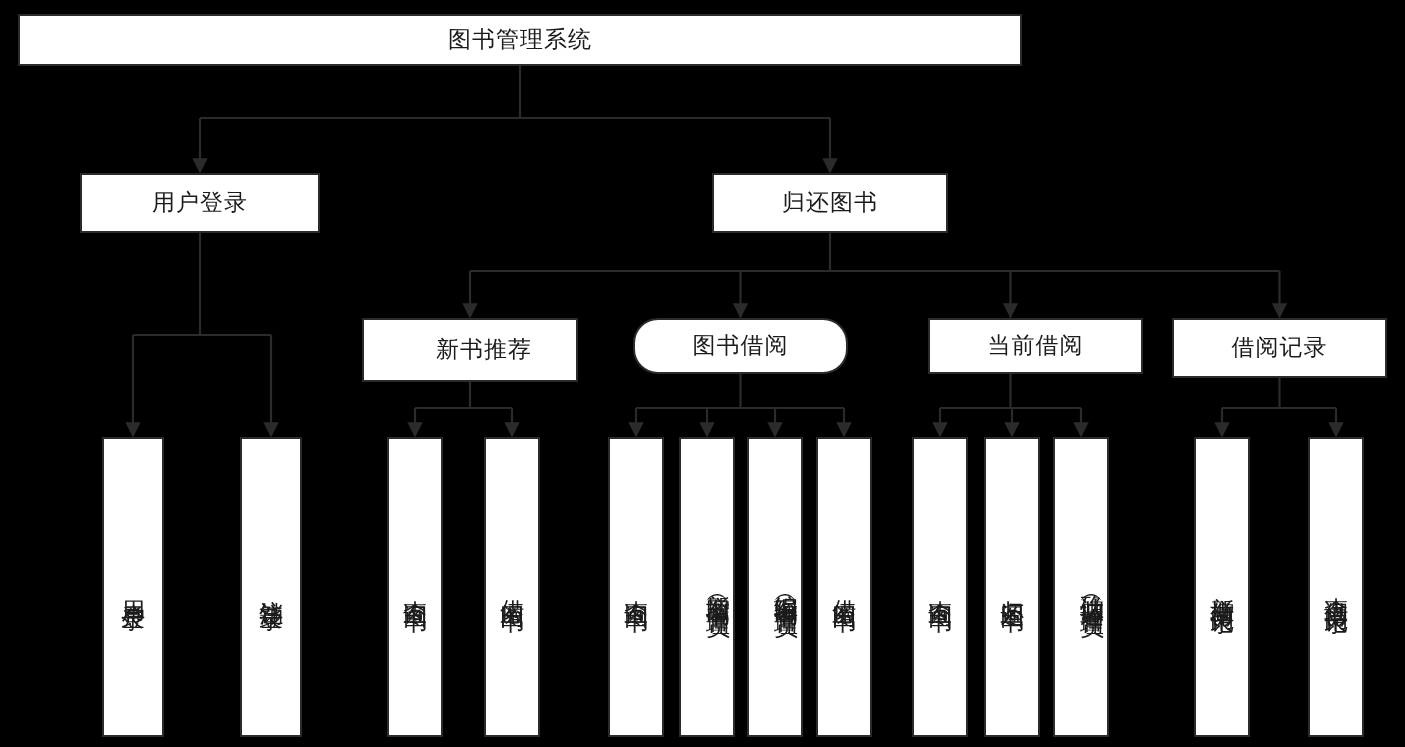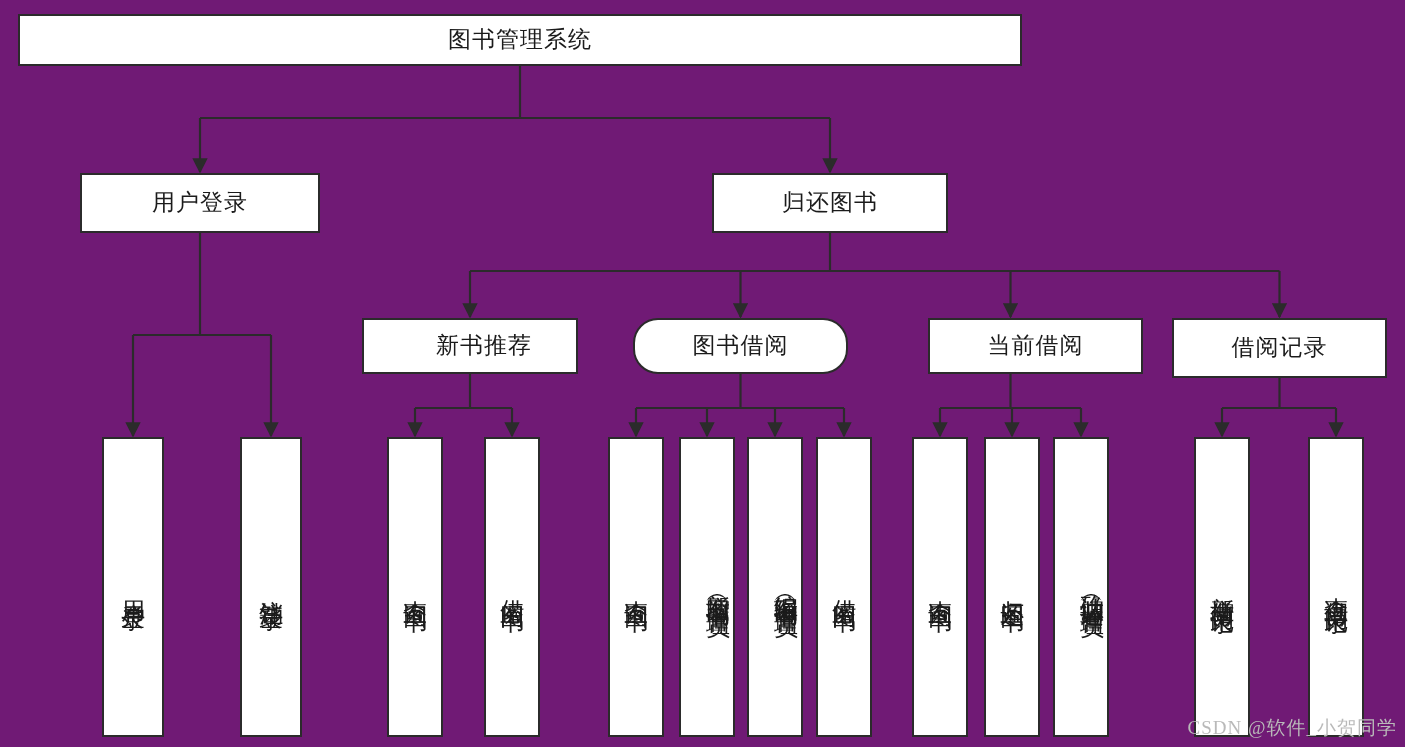--- a/index.html
+++ b/index.html
@@ -8,23 +8,22 @@
     padding: 0;
     background: #ffffff;
   }
   body {
     font-family: "DejaVu Sans", "Liberation Sans", sans-serif;
   }
   #diagram-root {
     position: relative;
     width: 1405px;
     height: 747px;
-    background: #701a75;
+    background: #000000;
     overflow: hidden;
-    font-family: Liberation Serif, serif;
   }
   #edge-layer {
     position: absolute;
     left: 0;
     top: 0;
     width: 1405px;
     height: 747px;
     pointer-events: none;
   }
   .node {
@@ -122,21 +121,21 @@
   <div id="nodes-layer">
       <div class="node node-h" style="left: 18px; top: 14px; width: 1004px; height: 52px;">
         <span class="hlabel">图书管理系统</span>
       </div>
       <div class="node node-h" style="left: 80px; top: 173px; width: 240px; height: 60px;">
         <span class="hlabel">用户登录</span>
       </div>
       <div class="node node-h" style="left: 712px; top: 173px; width: 236px; height: 60px;">
         <span class="hlabel">归还图书</span>
       </div>
-      <div class="node node-h" style="left: 362px; top: 318px; width: 216px; height: 56px; padding-left: 28px;">
+      <div class="node node-h" style="left: 362px; top: 318px; width: 216px; height: 64px; padding-left: 28px;">
         <span class="hlabel">新书推荐</span>
       </div>
       <div class="node node-h" style="left: 633px; top: 318px; width: 215px; height: 56px; border-radius: 25px;">
         <span class="hlabel">图书借阅</span>
       </div>
       <div class="node node-h" style="left: 903px; top: 318px; width: 215px; height: 56px; margin-left: 25px;">
         <span class="hlabel">当前借阅</span>
       </div>
       <div class="node node-h" style="left: 1172px; top: 318px; width: 215px; height: 60px;">
         <span class="hlabel">借阅记录</span>
@@ -175,15 +174,14 @@
         <span class="vlabel">确认归还（管理员）</span>
       </div>
       <div class="node node-v" style="left: 1194px; top: 437px; width: 56px; height: 300px;">
         <span class="vlabel">新增借阅记录</span>
       </div>
       <div class="node node-v" style="left: 1308px; top: 437px; width: 56px; height: 300px;">
         <span class="vlabel">查询借阅记录</span>
       </div>
     </div>
 
-  <div id="watermark">CSDN @软件_小贺同学</div>
 
 </div>
 
 </body></html>

